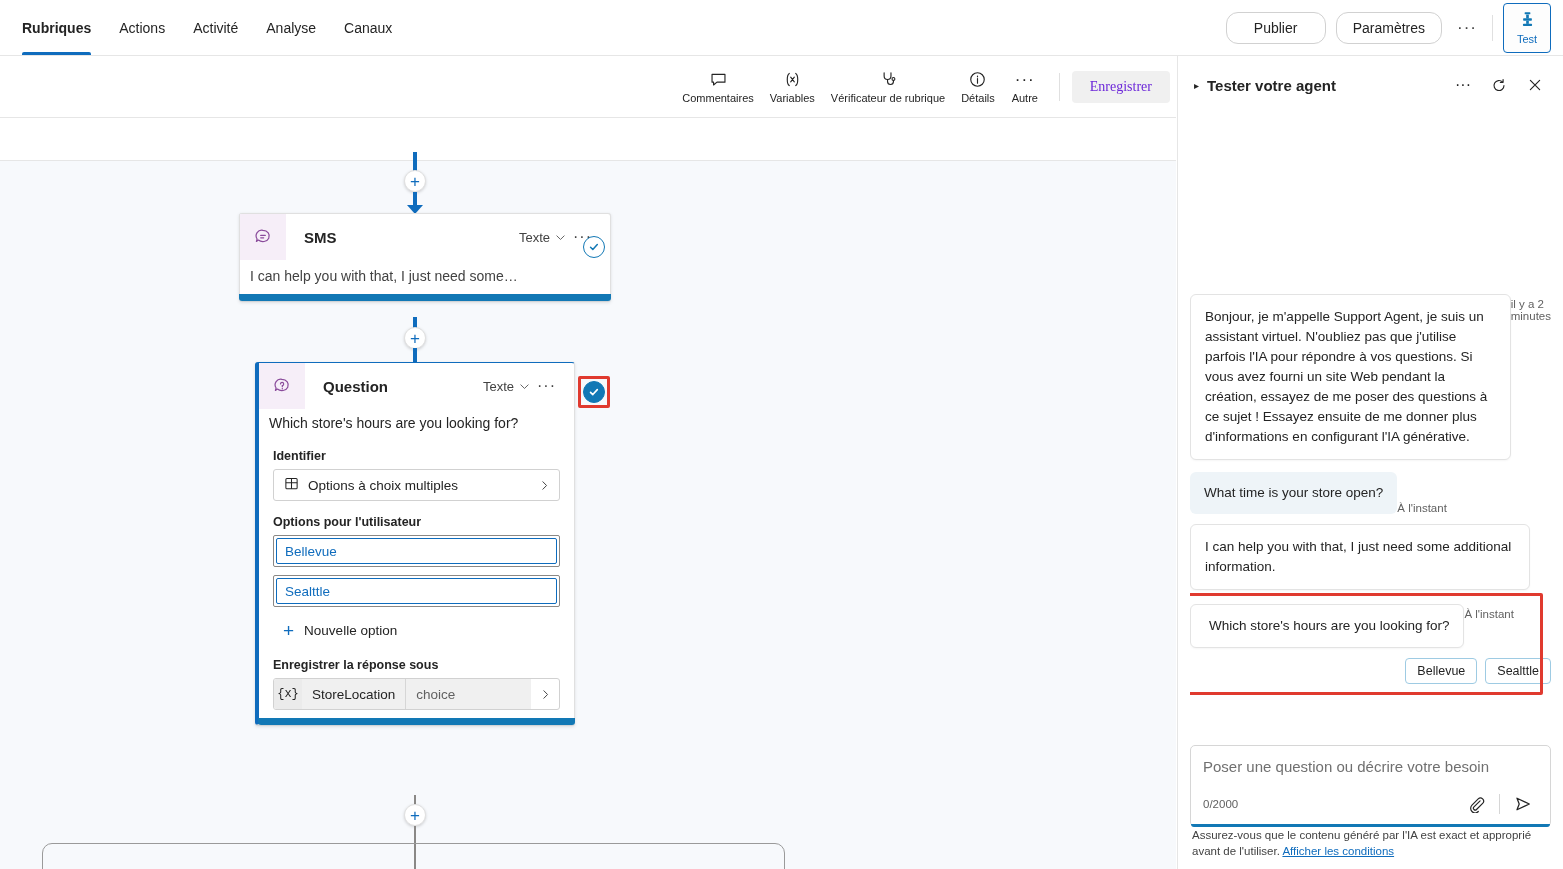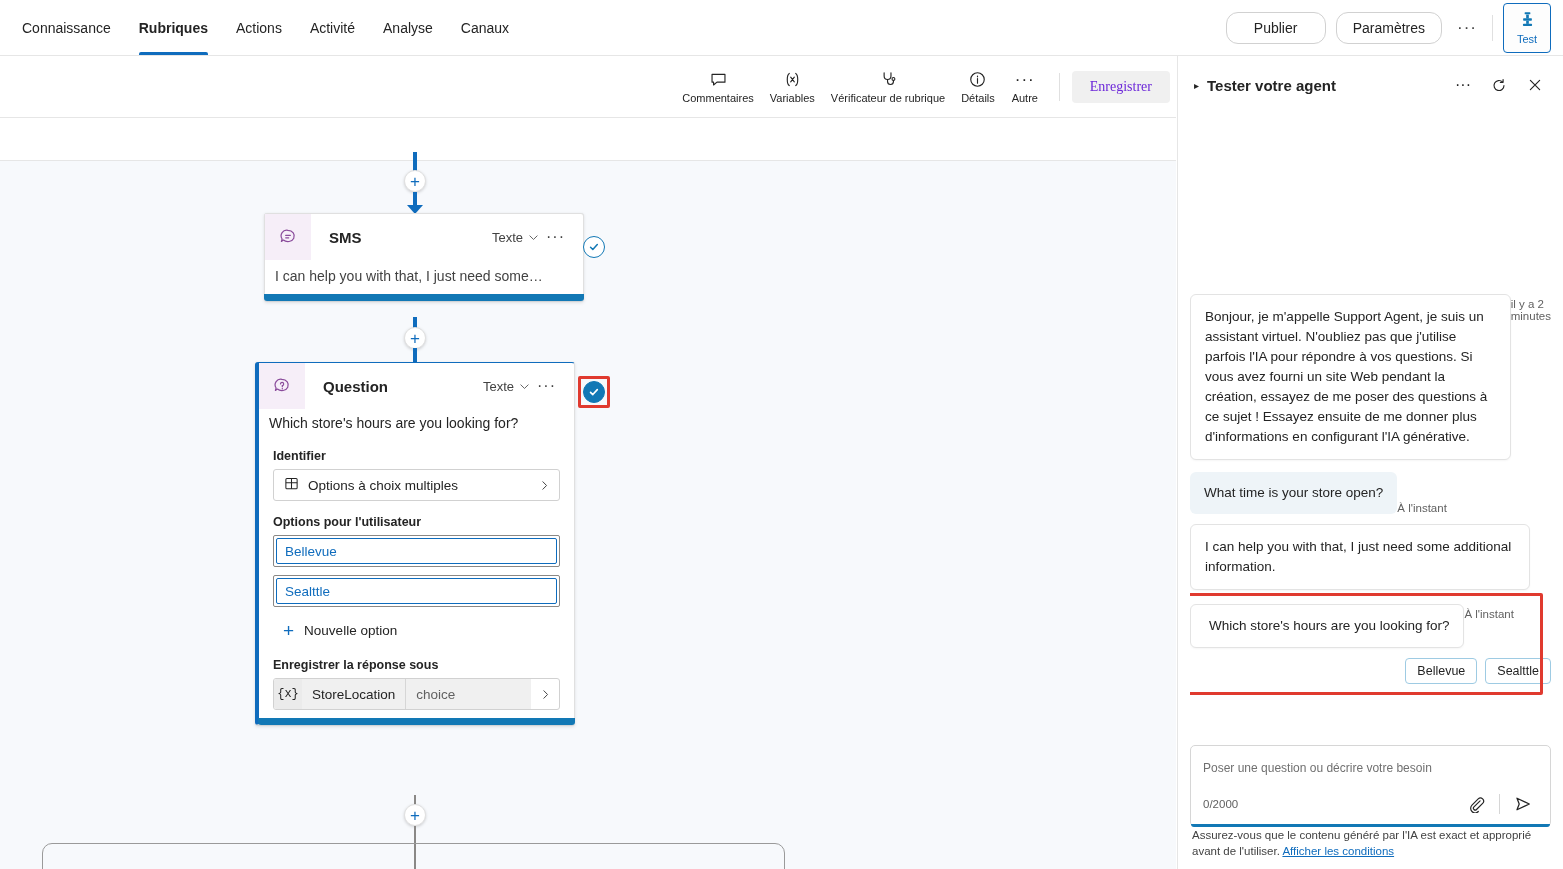--- a/index.html
+++ b/index.html
@@ -241,21 +241,21 @@
   .composer {
     border: 1px solid #d6d6d6; border-radius: 5px; background: #ffffff;
     padding: 12px 12px 8px 12px; position: relative;
   }
   .composer::after {
     content: ""; position: absolute; left: 0; right: 0; bottom: -1px;
     height: 3px; background: #1278b5; border-radius: 0 0 4px 4px;
   }
   .composer-input {
     width: 100%; border: none; outline: none; font-family: inherit;
-    font-size: 12px; color: #242424; background: transparent; padding: 0;
+    font-size: 15px; color: #242424; background: transparent; padding: 0;
   }
   .composer-input::placeholder { color: #707070; }
   .composer-row { display: flex; align-items: center; margin-top: 14px; }
   .char-count { font-size: 11.5px; color: #616161; }
   .composer-actions { margin-left: auto; display: flex; align-items: center; gap: 4px; }
   .comp-btn {
     width: 30px; height: 28px; border: none; background: transparent; border-radius: 4px;
     cursor: pointer; color: #242424; display: flex; align-items: center; justify-content: center;
   }
   .comp-sep { width: 1px; height: 20px; background: #d6d6d6; margin: 0 4px; }
@@ -264,23 +264,20 @@
   }
   .disclaimer a { color: #0f6cbd; }
 </style>
 </head>
 <body>
 
 <div id="root">
 
   <div class="topbar">
     <div class="nav-tabs">
-      <div class="nav-tab">
-          <span>Connaissance</span>
-        </div>
       <div class="nav-tab active">
           <span>Rubriques</span>
         </div>
       <div class="nav-tab">
           <span>Actions</span>
         </div>
       <div class="nav-tab">
           <span>Activité</span>
         </div>
       <div class="nav-tab">
@@ -358,21 +355,21 @@
 
   <div class="canvas">
     <div class="canvas-strip"></div>
     <div class="canvas-bg"></div>
 
     <div class="conn-line" style="left:413px; top:34px; height:22px;"></div>
     <div class="plus-node" style="left:404px; top:52px;">+</div>
     <div class="conn-line" style="left:413px; top:74px; height:14px;"></div>
     <div class="arrow-head" style="left:407px; top:87px;"></div>
 
-    <div class="node" style="left:264px; top:95px; width:320px;">
+    <div class="node" style="left:239px; top:95px; width:372px;">
       <div class="node-head">
         <div class="node-icon-box">
           <svg width="20" height="20" viewBox="0 0 20 20" fill="none" stroke="#8a4b9b" stroke-width="1.2">
             <path d="M10 3.4a6.4 5.6 0 1 1-4.6 9.6l-2 1.4 .7-2.4A5.6 5.6 0 0 1 10 3.4z" stroke-linejoin="round"></path>
             <path d="M7.7 8.4h4.6M7.7 10.8h3" stroke-linecap="round"></path>
           </svg>
         </div>
         <div class="node-title">SMS</div>
         <div class="node-head-right">
           <span class="node-type">Texte</span>

